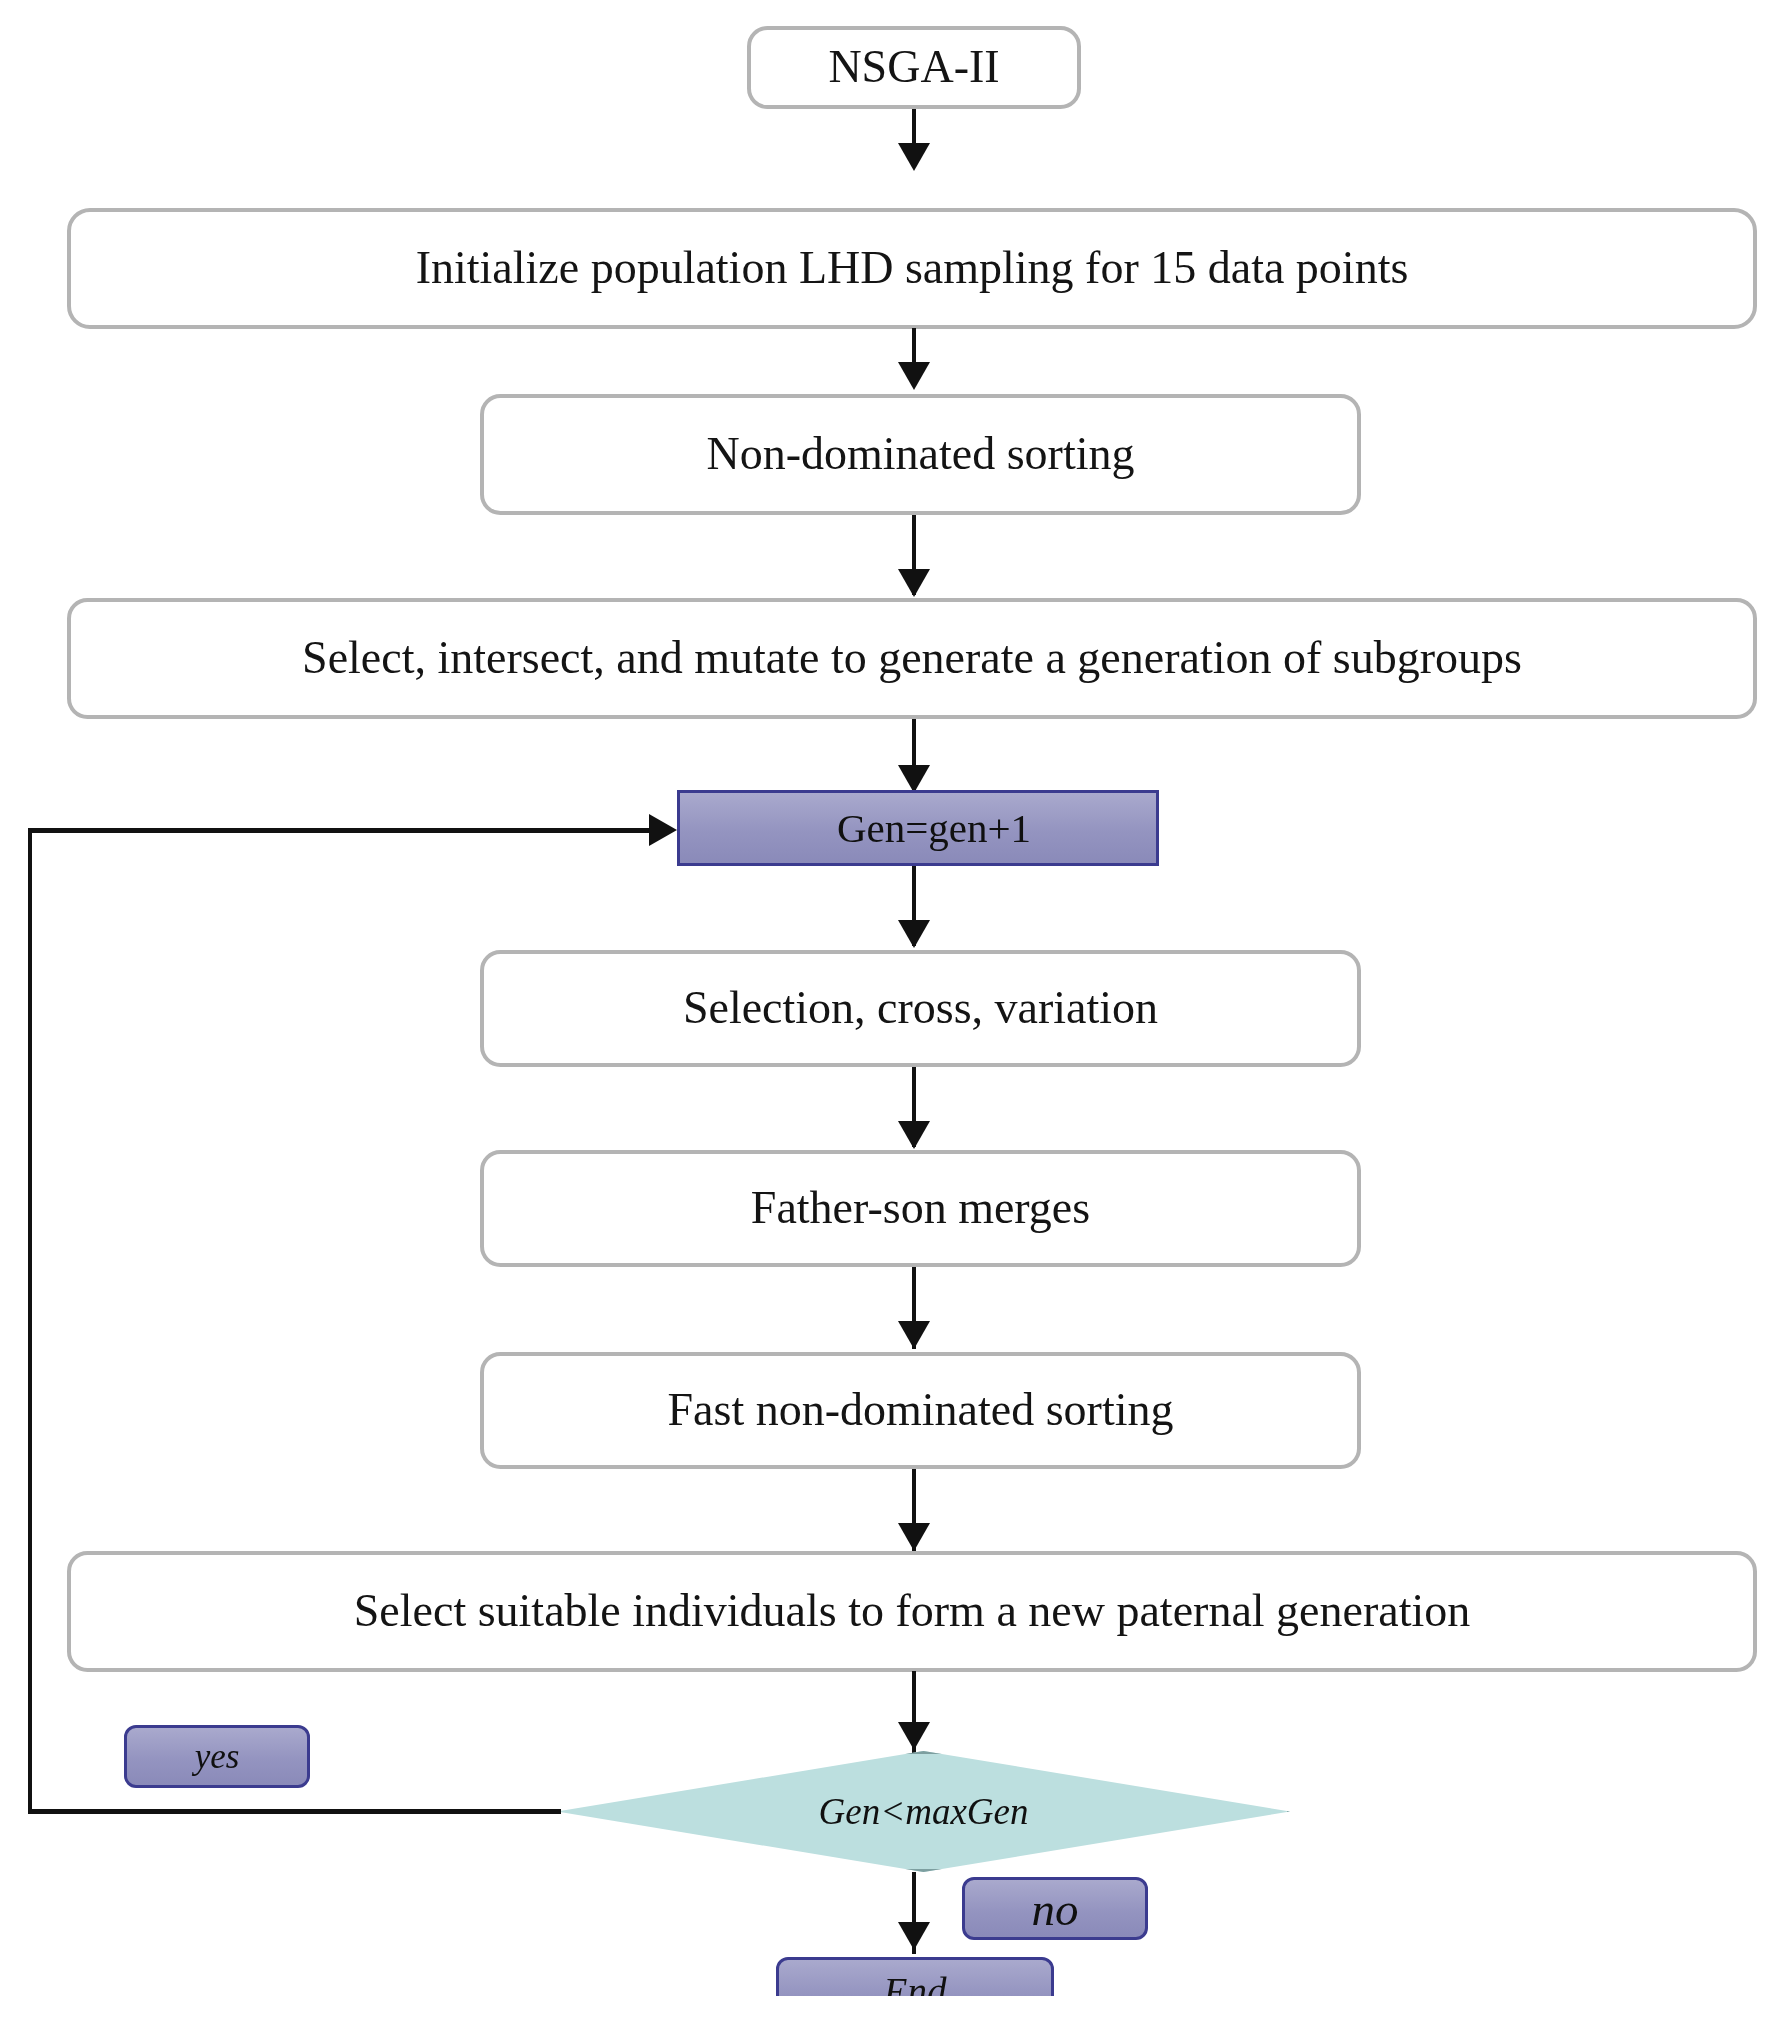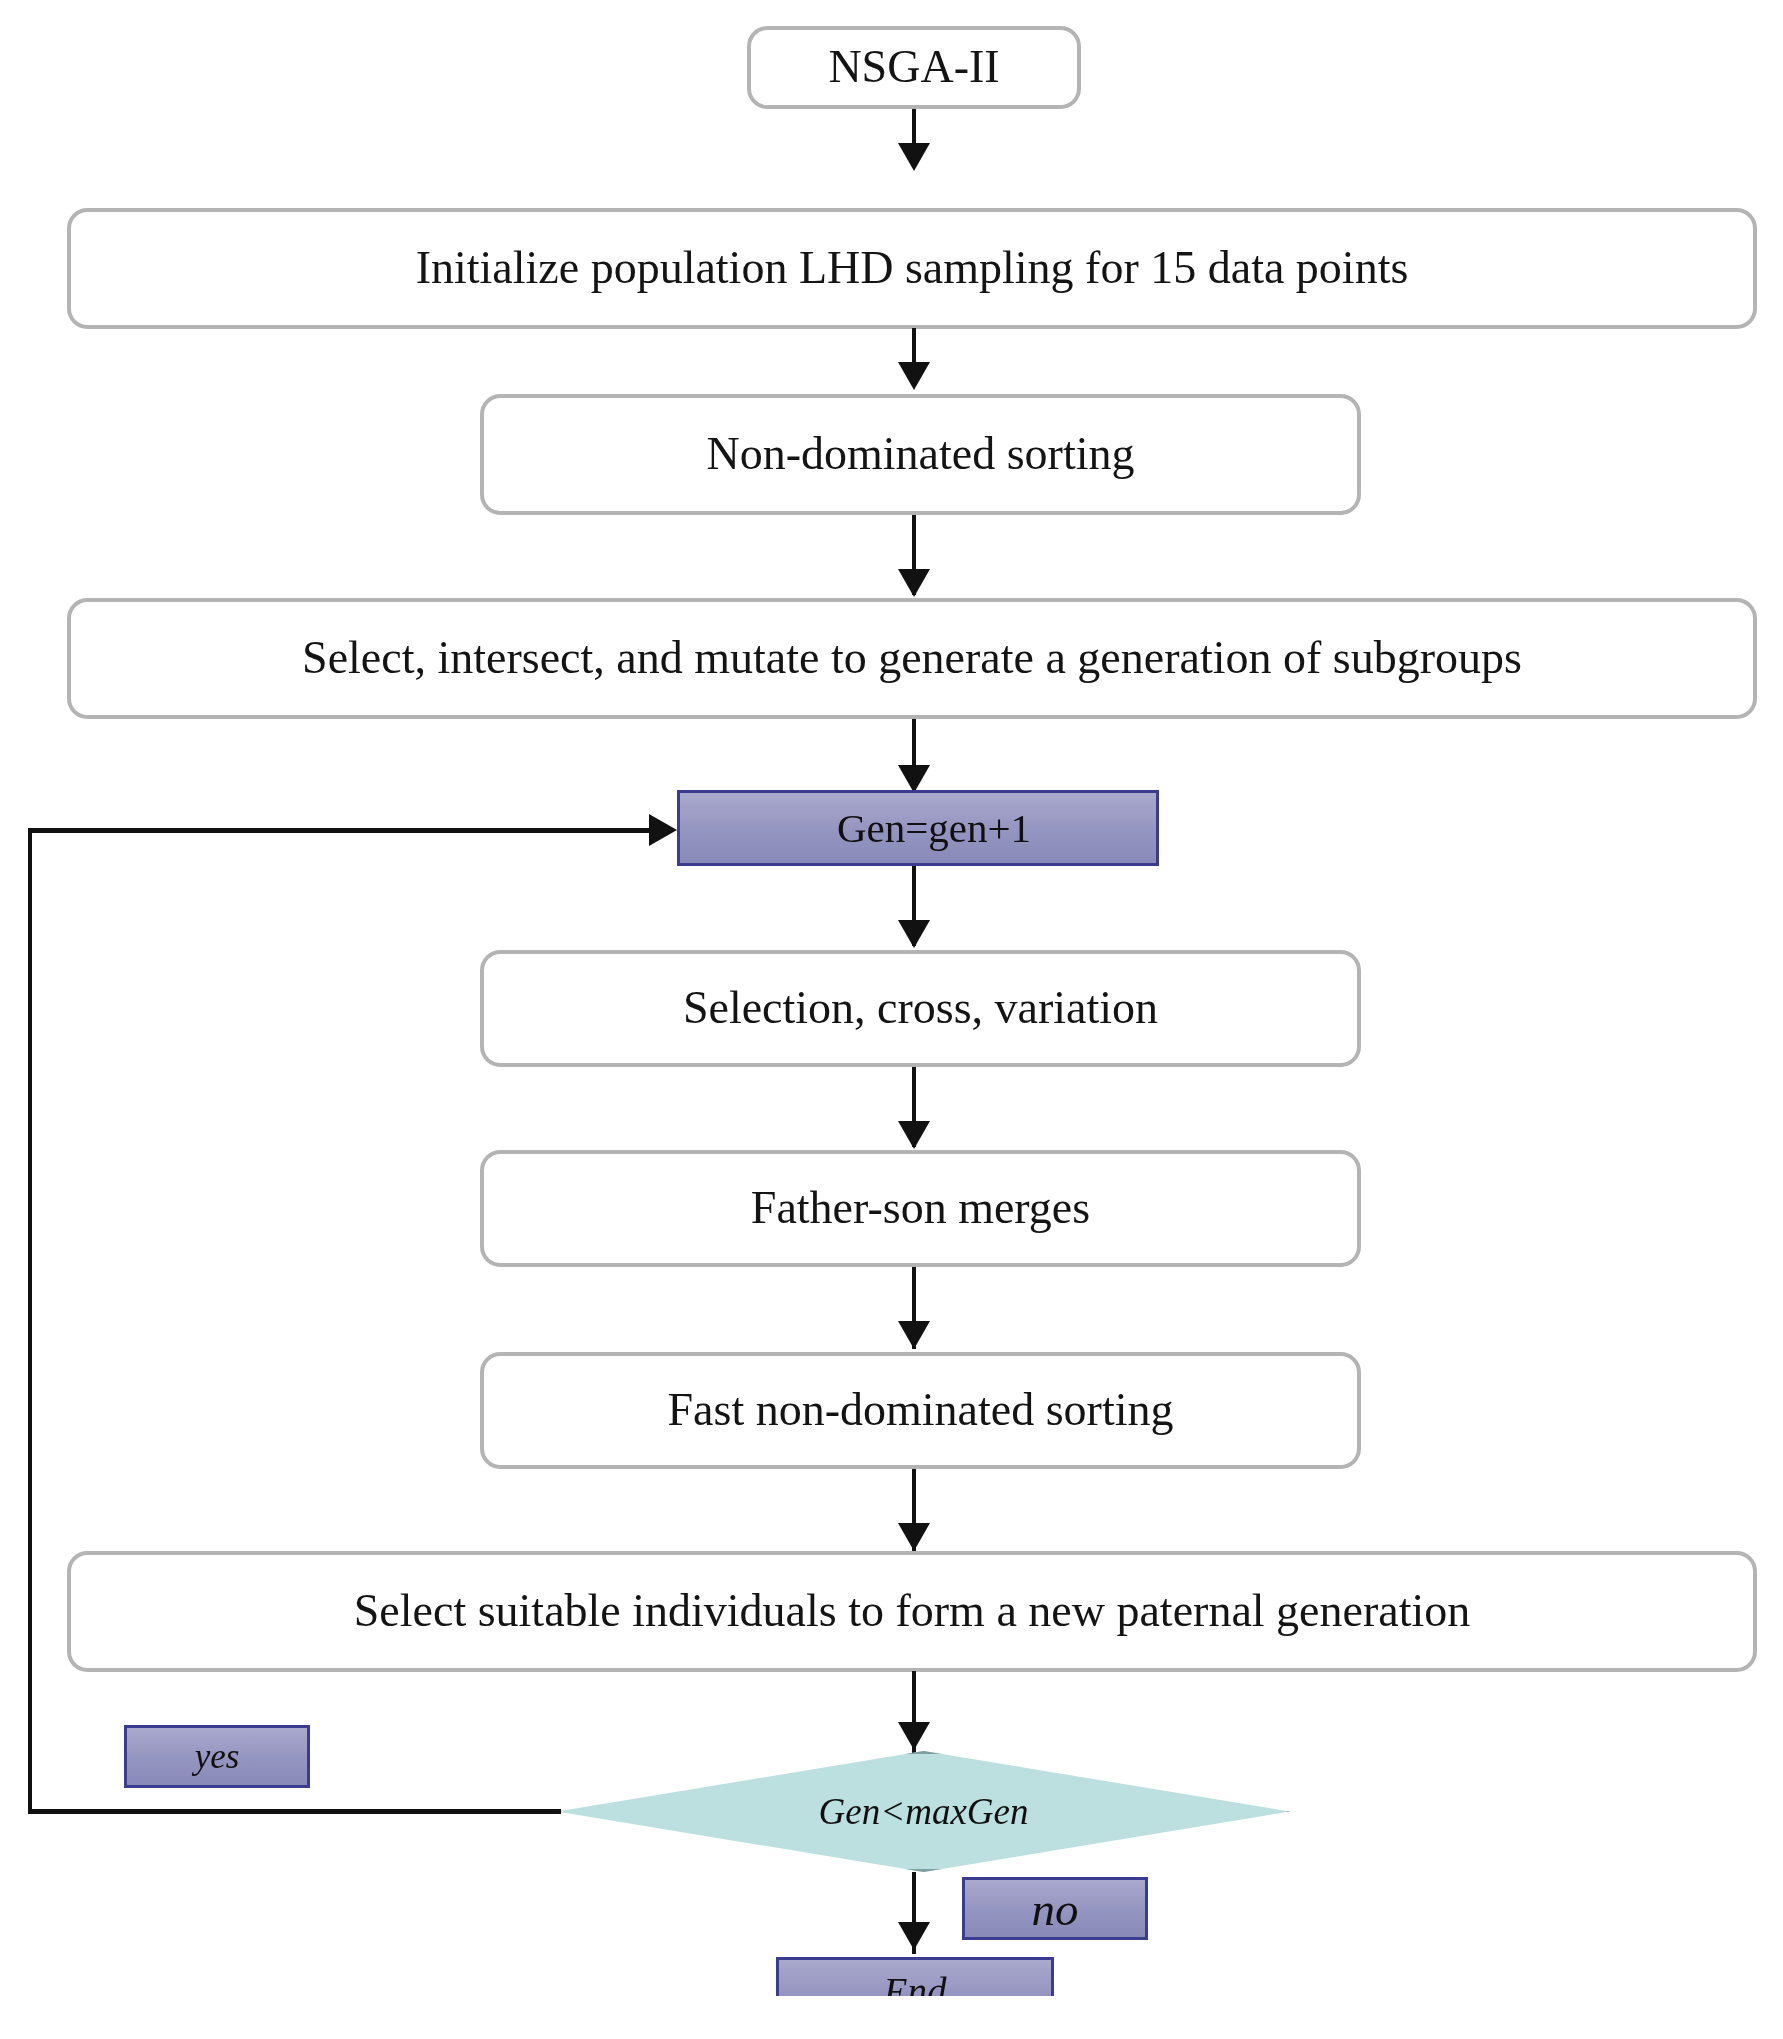--- a/index.html
+++ b/index.html
@@ -42,21 +42,21 @@
     display: flex;
     align-items: center;
     justify-content: center;
     border: 3.7px solid #3b3b8f;
     border-radius: 0;
     background: linear-gradient(180deg, #a9a9cd 0%, #9494c0 55%, #8a8ab9 100%);
     color: #101010;
     text-align: center;
     white-space: nowrap;
   }
-  .node-purple.italic { font-style: italic; }
+  .node-purple.italic { font-style: italic; border-radius: 12px; }
 
   
   .diamond-wrap {
     position: absolute;
     display: flex;
     align-items: center;
     justify-content: center;
   }
   .diamond-shape {
     position: absolute;
@@ -106,21 +106,21 @@
 
 <div id="canvas">
 
   <div class="node" style="left:747px; top:26px; width:334px; height:83px; font-size:46px;">
     <span class="node-text">NSGA-II</span>
   </div>
 
   <div class="conn-v" style="left:912px; top:109px; height:45px;"></div>
   <div class="arrow-down" style="left:898px; top:143px;"></div>
 
-  <div class="node" style="left:67px; top:208px; width:1690px; height:121px; font-size:46px;">
+  <div class="node" style="left:67px; top:208px; width:1690px; height:121px; font-size:46px;border-radius:23px;">
     <span class="node-text">Initialize population LHD sampling for 15 data points</span>
   </div>
 
   <div class="conn-v" style="left:912px; top:328px; height:58px;"></div>
   <div class="arrow-down" style="left:898px; top:362px;"></div>
 
   <div class="node" style="left:480px; top:394px; width:881px; height:121px; font-size:46px;">
     <span class="node-text">Non-dominated sorting</span>
   </div>
 

